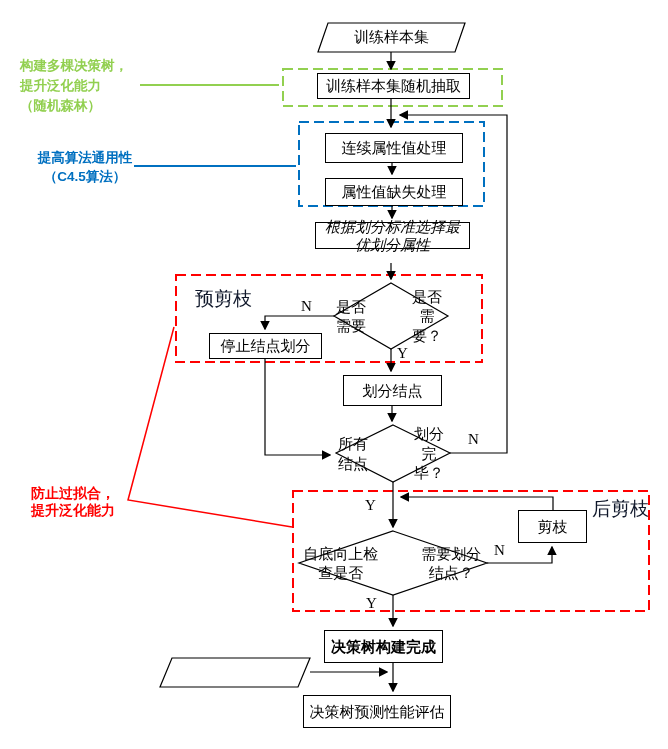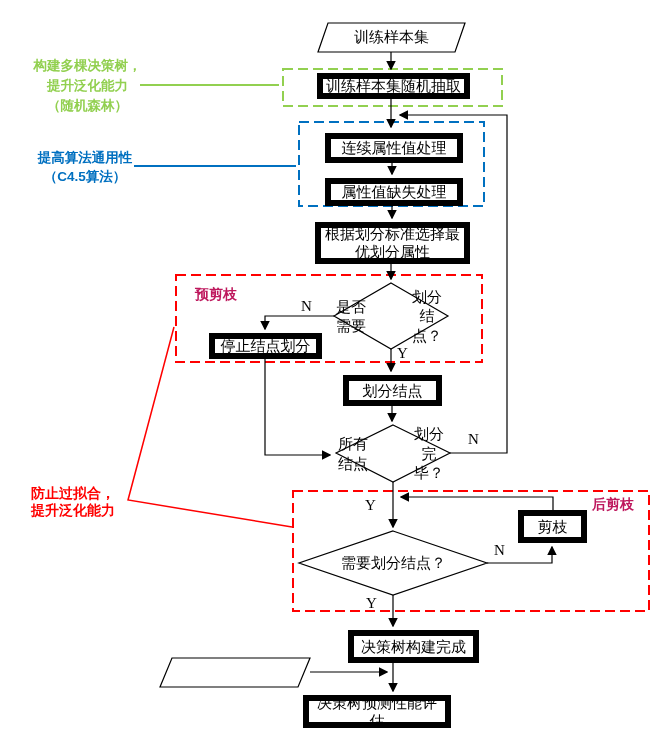--- a/index.html
+++ b/index.html
@@ -1,30 +1,30 @@
 <!DOCTYPE html>
 <html><head>
 <meta charset="utf-8">
 <style>
   html,body{margin:0;padding:0;background:#fff;}
   .canvas{position:relative;width:668px;height:749px;background:#fff;
           font-family:"Liberation Sans",sans-serif;color:#000;overflow:hidden;}
   .wires{position:absolute;left:0;top:0;z-index:1;}
-  .node{position:absolute;box-sizing:border-box;border:6px solid #000000;background:#fff;
+  .node{position:absolute;box-sizing:border-box;border:1px solid #000000;background:#fff;
         display:flex;align-items:center;justify-content:center;text-align:center;
         font-size:15px;line-height:1.2;z-index:2;padding:1px 2px;}
   .dtext{position:absolute;display:flex;flex-direction:row;align-items:center;
          justify-content:center;text-align:center;font-size:15px;line-height:1.3;z-index:2;gap:38px;}
   .ptext{position:absolute;display:flex;align-items:center;justify-content:center;
          text-align:center;font-size:15px;z-index:2;}
   .anno{position:absolute;font-weight:bold;font-size:13.5px;z-index:3;}
-  .anno-green{color:#92d050;text-align:center;line-height:20px;}
+  .anno-green{color:#92d050;text-align:left;line-height:20px;}
   .anno-blue{color:#0070c0;text-align:center;line-height:19px;}
   .anno-red{color:#ff0000;text-align:left;line-height:17px;font-size:14px;}
-  .zone-label{position:absolute;color:#be185d;font-weight:bold;font-size:14px;z-index:3;}
+  .zone-label{position:absolute;color:#0f172a;font-weight:normal;font-size:19px;z-index:3;}
   .branch{position:absolute;font-family:"Liberation Serif",serif;font-size:15px;z-index:3;}
 </style>
 </head>
 <body>
 
 <div class="canvas">
 
   <svg class="wires" width="668" height="749" viewBox="0 0 668 749">
     <defs>
       <marker id="ah" viewBox="0 0 10 10" refX="8.5" refY="5" markerWidth="8" markerHeight="8" orient="auto">
@@ -68,52 +68,53 @@
 
   <div class="node" style="left:317px;top:73px;width:153px;height:26px;">
     <span>训练样本集随机抽取</span>
   </div>
   <div class="node" style="left:325px;top:133px;width:138px;height:30px;">
     <span>连续属性值处理</span>
   </div>
   <div class="node" style="left:325px;top:178px;width:138px;height:28px;">
     <span>属性值缺失处理</span>
   </div>
-  <div class="node" style="left:315px;top:222px;width:155px;height:42px;">
+  <div class="node" style="left:315px;top:222px;width:155px;height:27px;font-style:italic;">
     <span>根据划分标准选择最优划分属性</span>
   </div>
   <div class="node" style="left:209px;top:333px;width:113px;height:26px;">
     <span>停止结点划分</span>
   </div>
   <div class="node" style="left:343px;top:375px;width:99px;height:31px;">
     <span>划分结点</span>
   </div>
   <div class="node" style="left:518px;top:510px;width:69px;height:33px;">
     <span>剪枝</span>
   </div>
-  <div class="node" style="left:348px;top:630px;width:131px;height:33px;">
+  <div class="node" style="left:324px;top:630px;width:119px;height:33px;font-weight:bold;">
     <span>决策树构建完成</span>
   </div>
   <div class="node" style="left:303px;top:695px;width:148px;height:33px;">
     <span>决策树预测性能评估</span>
   </div>
 
   <div class="ptext" style="left:318px;top:25px;width:147px;height:25px;">
     <span>训练样本集</span>
   </div>
 
   <div class="dtext" style="left:334px;top:286px;width:114px;height:60px;">
     <span>是否需要</span>
-    <span>划分结点？</span>
+    <span>是否需要？</span>
   </div>
   <div class="dtext" style="left:336px;top:427px;width:114px;height:53px;">
     <span>所有结点</span>
     <span>划分完毕？</span>
   </div>
   <div class="dtext" style="left:302px;top:535px;width:183px;height:56px;">
+    <span>自底向上检查是否</span>
     <span>需要划分结点？</span>
   </div>
 
   <div class="anno anno-green" style="left:20px;top:56px;width:135px;">
     <div>构建多棵决策树，</div>
     <div>提升泛化能力</div>
     <div>（随机森林）</div>
   </div>
   <div class="anno anno-blue" style="left:20px;top:148px;width:130px;">
     <div>提高算法通用性</div>

